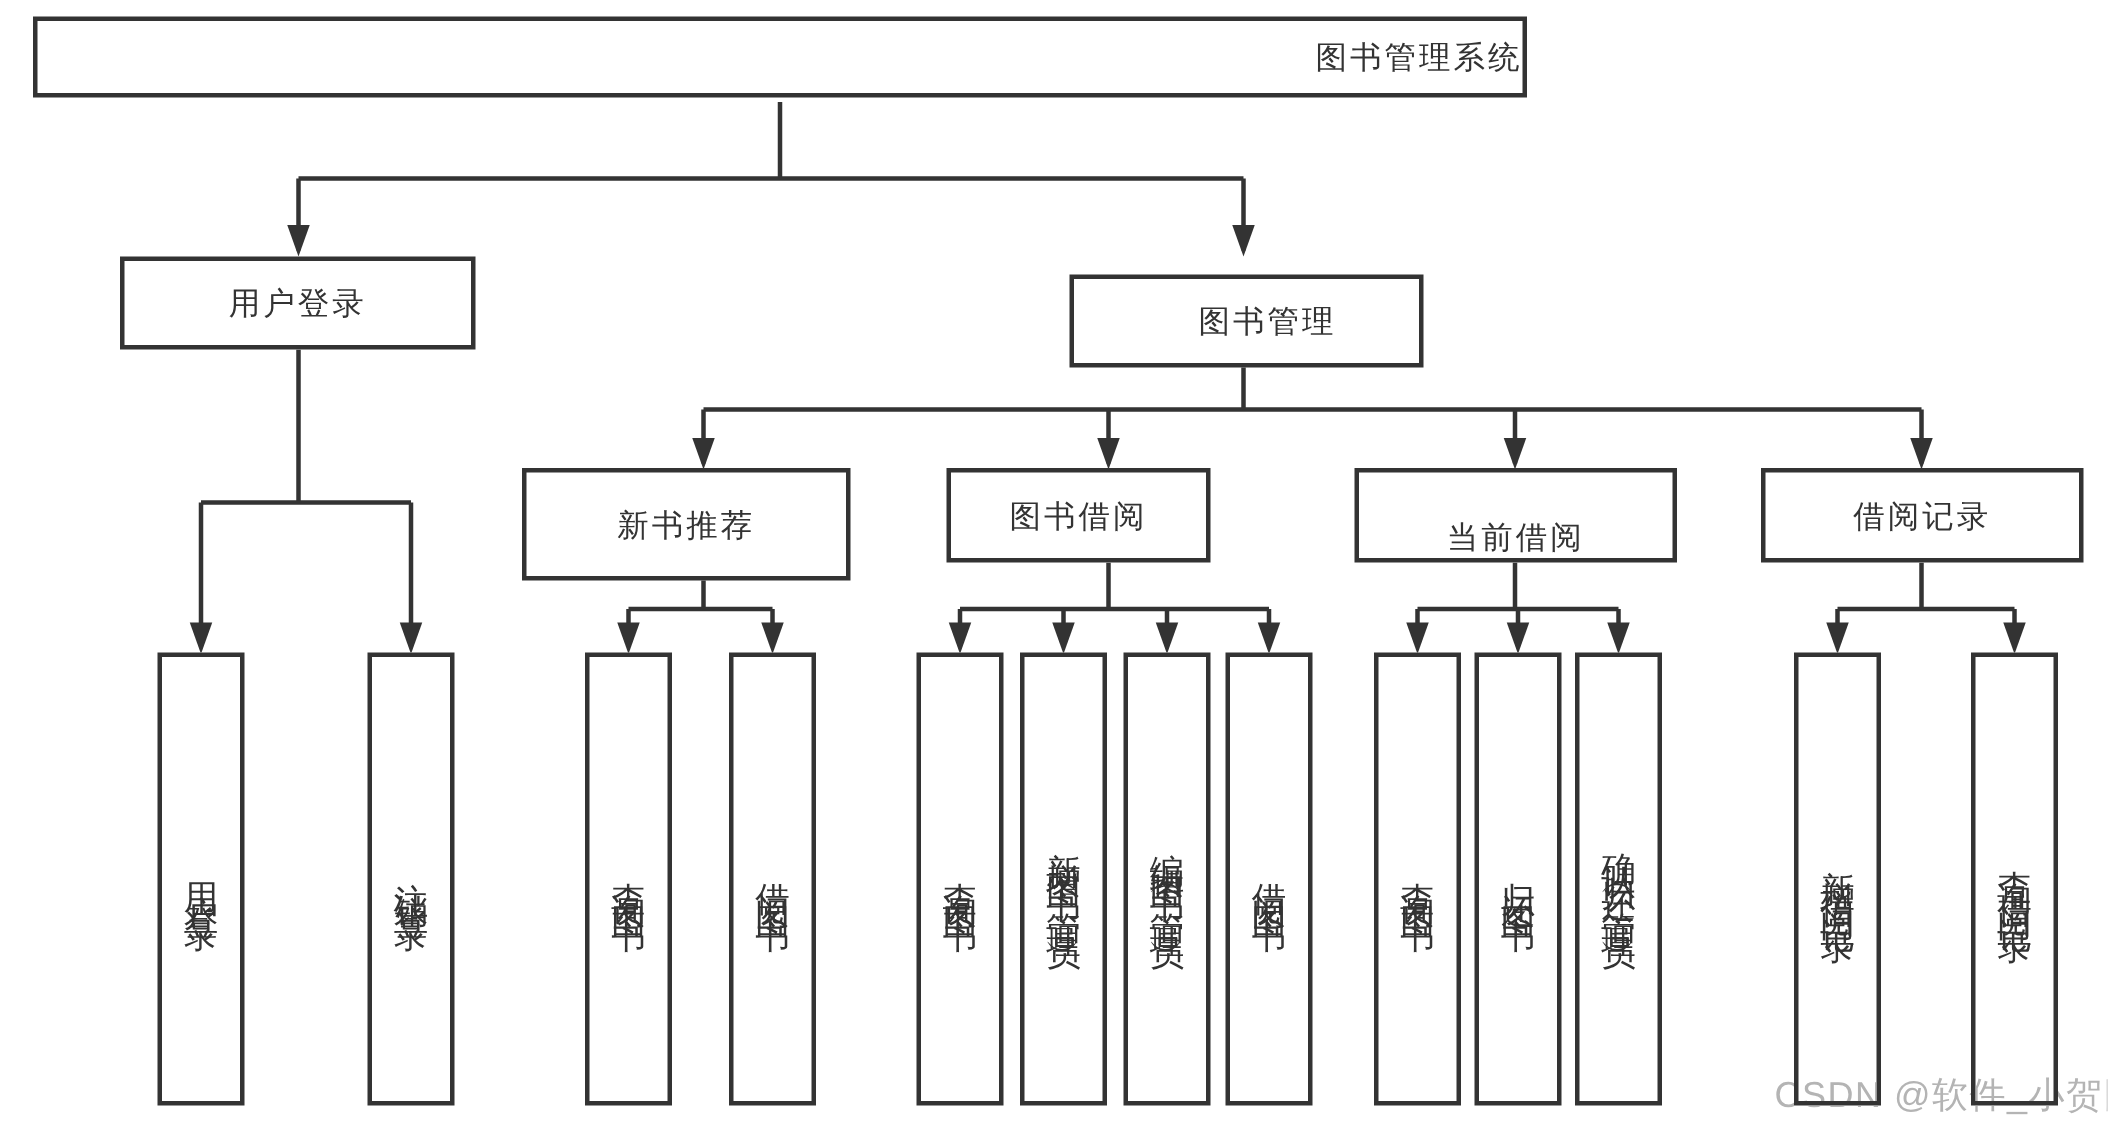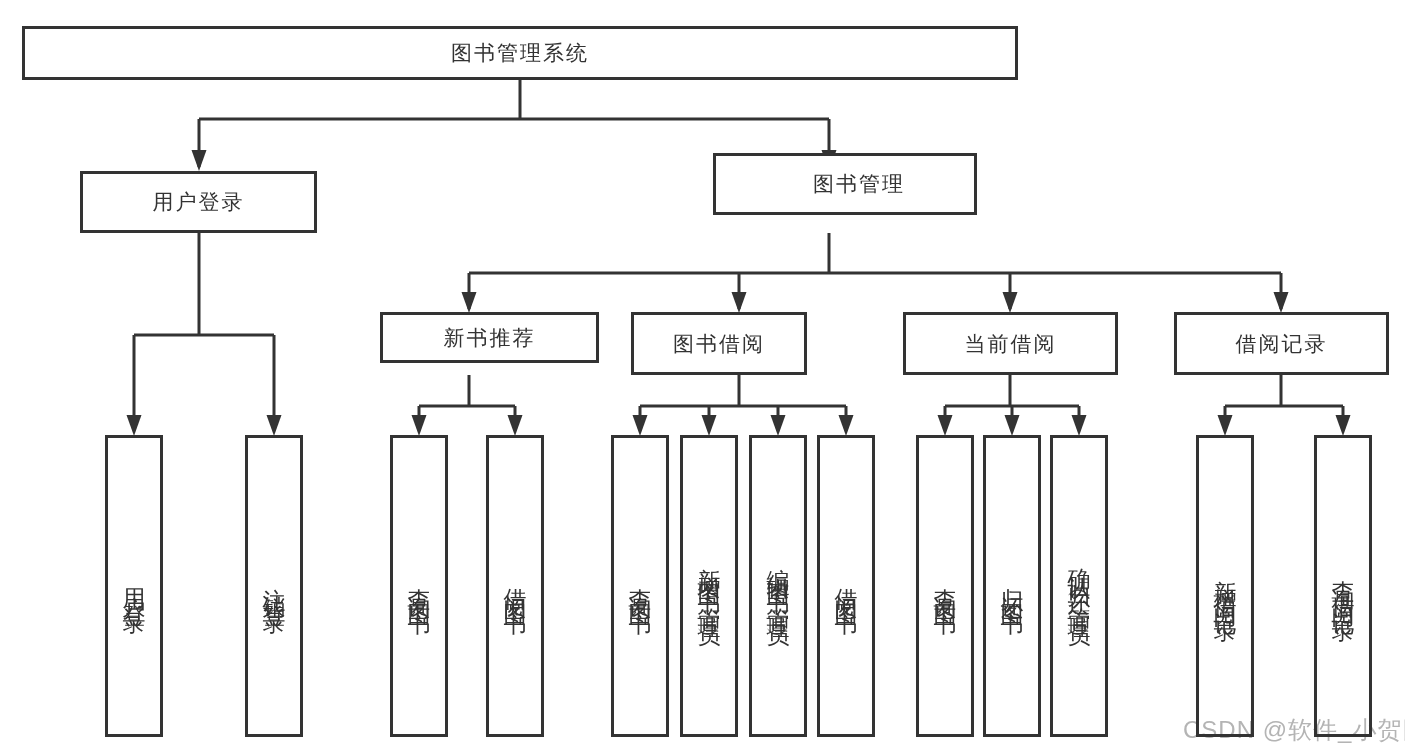--- a/index.html
+++ b/index.html
@@ -113,38 +113,38 @@
     <path d="M1010,375 V406 M945,406 H1079 M945,406 V430 M1012,406 V430 M1079,406 V430"></path>
     <polygon points="937.5,415 952.5,415 945,436"></polygon>
     <polygon points="1004.5,415 1019.5,415 1012,436"></polygon>
     <polygon points="1071.5,415 1086.5,415 1079,436"></polygon>
 
     <path d="M1281,375 V406 M1225,406 H1343 M1225,406 V430 M1343,406 V430"></path>
     <polygon points="1217.5,415 1232.5,415 1225,436"></polygon>
     <polygon points="1335.5,415 1350.5,415 1343,436"></polygon>
   </svg>
 
-  <div class="node root" style="left:22px; top:26px; width:996px; height:54px;">
+  <div class="node root" style="left:22px; top:11px; width:996px; height:54px;justify-content:flex-end;">
     <span>图书管理系统</span>
   </div>
 
   <div class="node h" style="left:80px; top:171px; width:237px; height:62px;">
     <span>用户登录</span>
   </div>
-  <div class="node h" style="left:713px; top:153px; width:264px; height:62px;padding-left:28px;">
+  <div class="node h" style="left:713px; top:183px; width:236px; height:62px;padding-left:28px;">
     <span>图书管理</span>
   </div>
 
-  <div class="node h" style="left:380px; top:312px; width:219px; height:51px;">
+  <div class="node h" style="left:348px; top:312px; width:219px; height:75px;">
     <span>新书推荐</span>
   </div>
   <div class="node h" style="left:631px; top:312px; width:176px; height:63px;">
     <span>图书借阅</span>
   </div>
-  <div class="node h" style="left:903px; top:312px; width:215px; height:63px;">
+  <div class="node h" style="left:903px; top:312px; width:215px; height:63px;align-items:flex-end;">
     <span>当前借阅</span>
   </div>
   <div class="node h" style="left:1174px; top:312px; width:215px; height:63px;">
     <span>借阅记录</span>
   </div>
 
   <div class="node v" style="left:105px;">
     <span class="vtext">用户登录</span>
   </div>
   <div class="node v" style="left:245px;">

